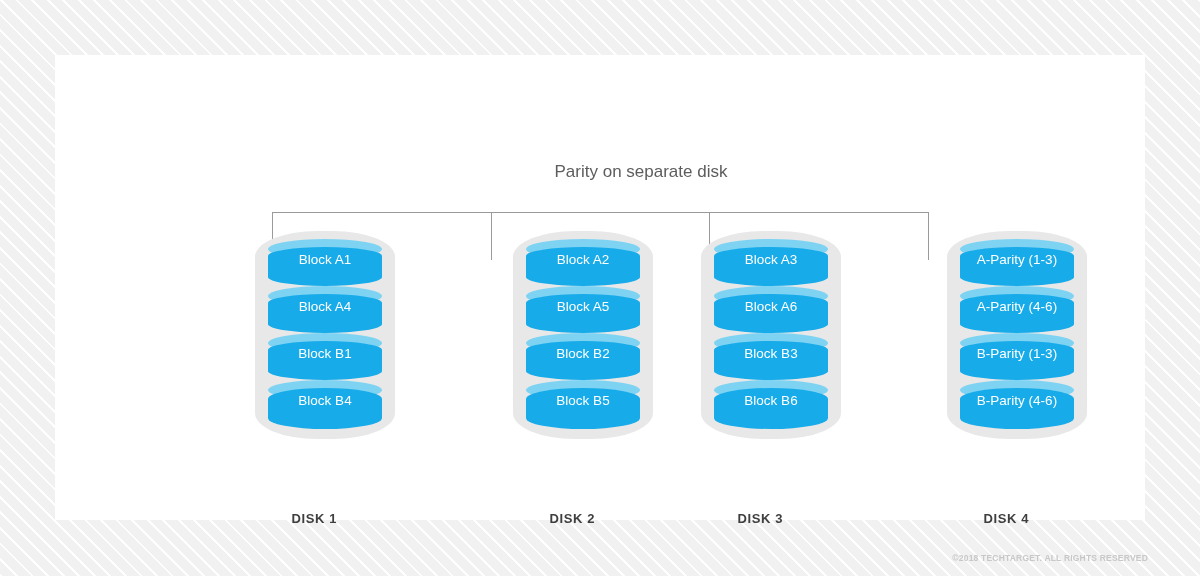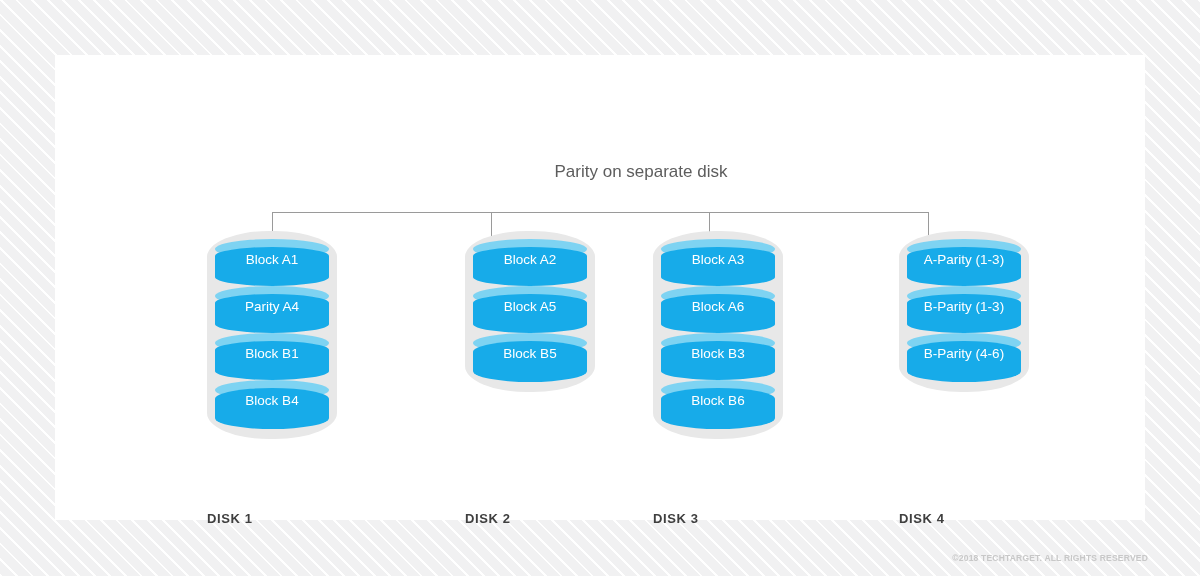--- a/index.html
+++ b/index.html
@@ -59,25 +59,26 @@
     position:absolute;
     left:0; top:0; width:100%; height:100%;
   }
   .disk{
     position:absolute;
     top:176px;
     width:130px;
   }
   .shell{
     position:relative;
-    width:130px;
+    width:140px;
     background:#e8e8e8;
     border-radius:62px/26px;
     padding:8px 0 12px 0;
     box-sizing:border-box;
+    margin-left:48px;
   }
   .cyl{
     position:relative;
     width:114px;
     height:47px;
     margin:0 auto;
   }
   .cyl .body{
     position:absolute;
     left:0; top:8px;
@@ -103,21 +104,21 @@
     white-space:nowrap;
   }
   .cyl.last .body{
     height:41px;
     border-radius:57px/11px;
   }
   .disk-label{
     position:absolute;
     top:280px;
     width:130px;
-    text-align:left;
+    text-align:right;
     font-size:13px;
     font-weight:bold;
     color:#3f3f3f;
     letter-spacing:0.6px;
   }
 
   .footer{
     position:absolute;
     right:52px; bottom:13px;
     font-size:8.5px;
@@ -146,21 +147,21 @@
     <div class="disk" style="left:152px;">
       <div class="shell">
         <div class="cyl">
           <div class="cap"></div>
           <div class="body"></div>
           <div class="txt">Block A1</div>
         </div>
         <div class="cyl">
           <div class="cap"></div>
           <div class="body"></div>
-          <div class="txt">Parity A4</div>
+          <div class="txt">Block A4</div>
         </div>
         <div class="cyl">
           <div class="cap"></div>
           <div class="body"></div>
           <div class="txt">Block B1</div>
         </div>
         <div class="cyl last">
           <div class="cap"></div>
           <div class="body"></div>
           <div class="txt">Block B4</div>
@@ -174,20 +175,25 @@
         <div class="cyl">
           <div class="cap"></div>
           <div class="body"></div>
           <div class="txt">Block A2</div>
         </div>
         <div class="cyl">
           <div class="cap"></div>
           <div class="body"></div>
           <div class="txt">Block A5</div>
         </div>
+        <div class="cyl">
+          <div class="cap"></div>
+          <div class="body"></div>
+          <div class="txt">Block B2</div>
+        </div>
         <div class="cyl last">
           <div class="cap"></div>
           <div class="body"></div>
           <div class="txt">Block B5</div>
         </div>
       </div>
       <div class="disk-label">DISK 2</div>
     </div>
 
     <div class="disk" style="left:589px;padding-left:9px;">
@@ -215,20 +221,25 @@
       </div>
       <div class="disk-label">DISK 3</div>
     </div>
 
     <div class="disk" style="left:844px;">
       <div class="shell">
         <div class="cyl">
           <div class="cap"></div>
           <div class="body"></div>
           <div class="txt">A-Parity (1-3)</div>
+        </div>
+        <div class="cyl">
+          <div class="cap"></div>
+          <div class="body"></div>
+          <div class="txt">A-Parity (4-6)</div>
         </div>
         <div class="cyl">
           <div class="cap"></div>
           <div class="body"></div>
           <div class="txt">B-Parity (1-3)</div>
         </div>
         <div class="cyl last">
           <div class="cap"></div>
           <div class="body"></div>
           <div class="txt">B-Parity (4-6)</div>

